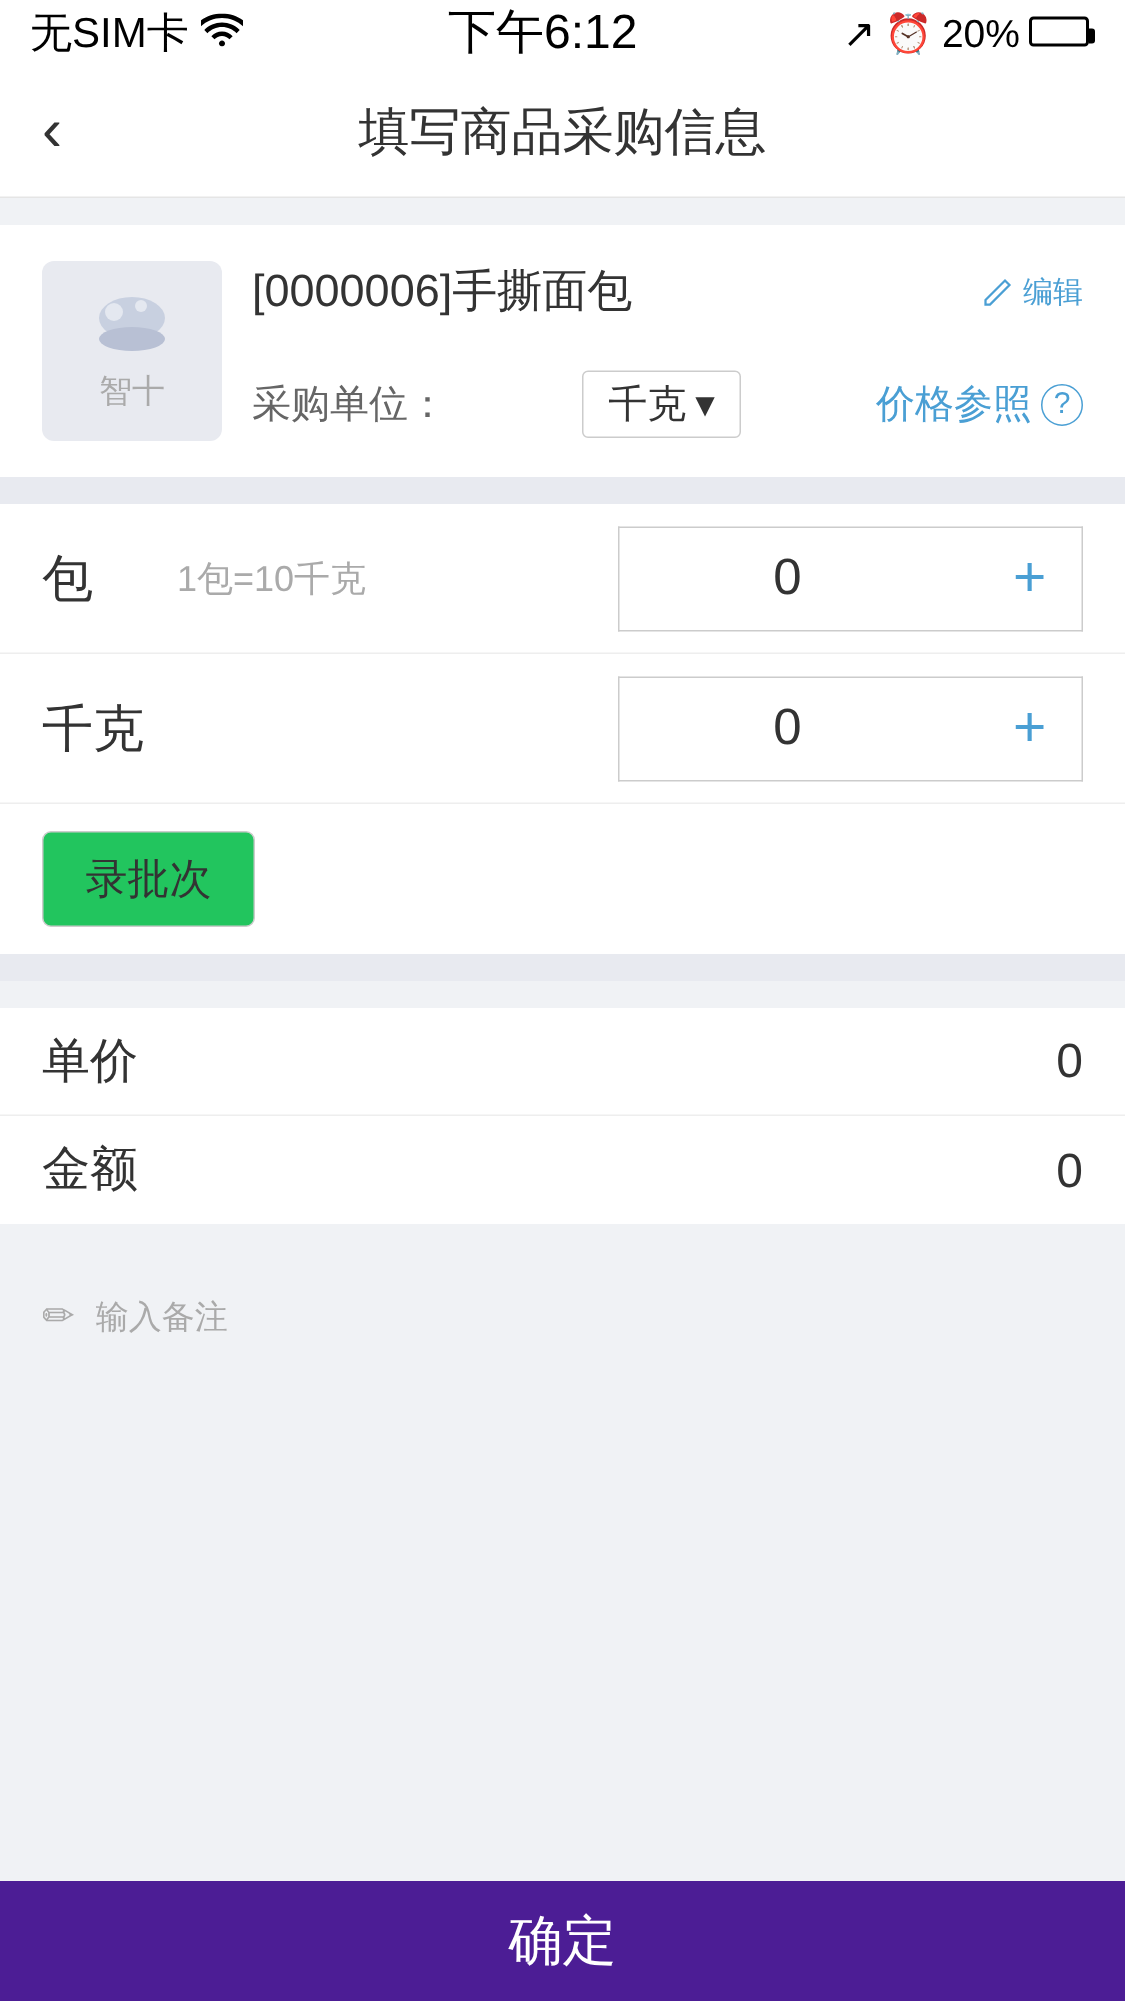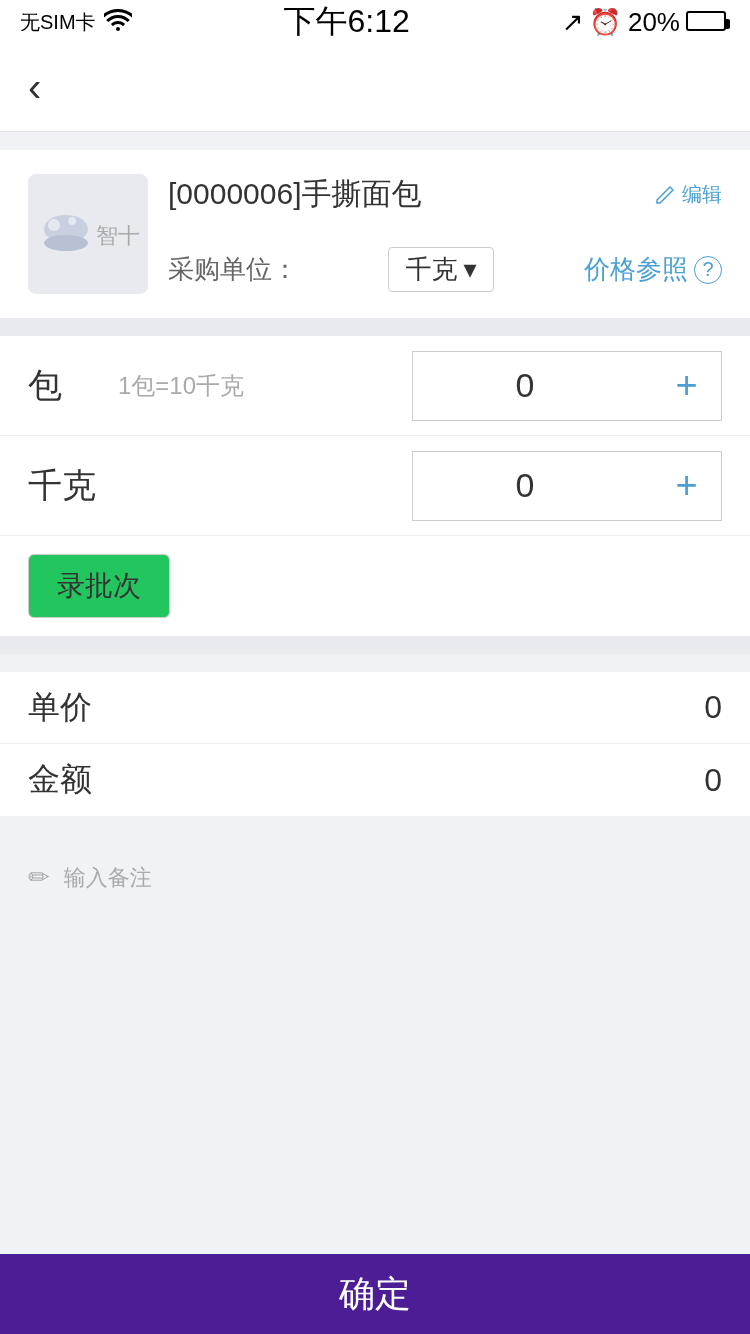--- a/index.html
+++ b/index.html
@@ -20,21 +20,21 @@
       display: flex;
       align-items: center;
       justify-content: space-between;
       padding: 0 20px;
       font-size: 28px;
     }
     .status-left {
       display: flex;
       align-items: center;
       gap: 8px;
-      font-size: 20px;
+      font-size: 28px;
       color: #000;
     }
     .status-center {
       font-size: 32px;
       font-weight: 500;
       color: #000;
     }
     .status-right {
       display: flex;
       align-items: center;
@@ -98,21 +98,21 @@
       display: flex;
       align-items: flex-start;
       gap: 20px;
     }
     .product-image {
       width: 120px;
       height: 120px;
       background: #e8eaf0;
       border-radius: 8px;
       display: flex;
-      flex-direction: row;
+      flex-direction: column;
       align-items: center;
       justify-content: center;
       flex-shrink: 0;
       color: #aaa;
       font-size: 40px;
     }
     .product-image-label {
       font-size: 22px;
       color: #aaa;
       margin-top: 4px;
@@ -333,20 +333,21 @@
     <span>⏰</span>
     <span>20%</span>
     <span>
       <span class="battery-body"><span class="battery-fill"></span></span><span class="battery-tip"></span>
     </span>
   </div>
 </div>
 
 <div class="nav-bar">
   <span class="nav-back">‹</span>
+  <span class="nav-title">填写商品采购信息</span>
 </div>
 
 <div class="product-card">
   <div class="product-image">
     <svg width="60" height="50" viewBox="0 0 60 50" fill="none">
       <ellipse cx="30" cy="20" rx="22" ry="14" fill="#c8d0e0"></ellipse>
       <circle cx="18" cy="16" r="6" fill="#fff" opacity="0.5"></circle>
       <circle cx="36" cy="12" r="4" fill="#fff" opacity="0.5"></circle>
       <ellipse cx="30" cy="34" rx="22" ry="8" fill="#b8c0d4"></ellipse>
     </svg>

